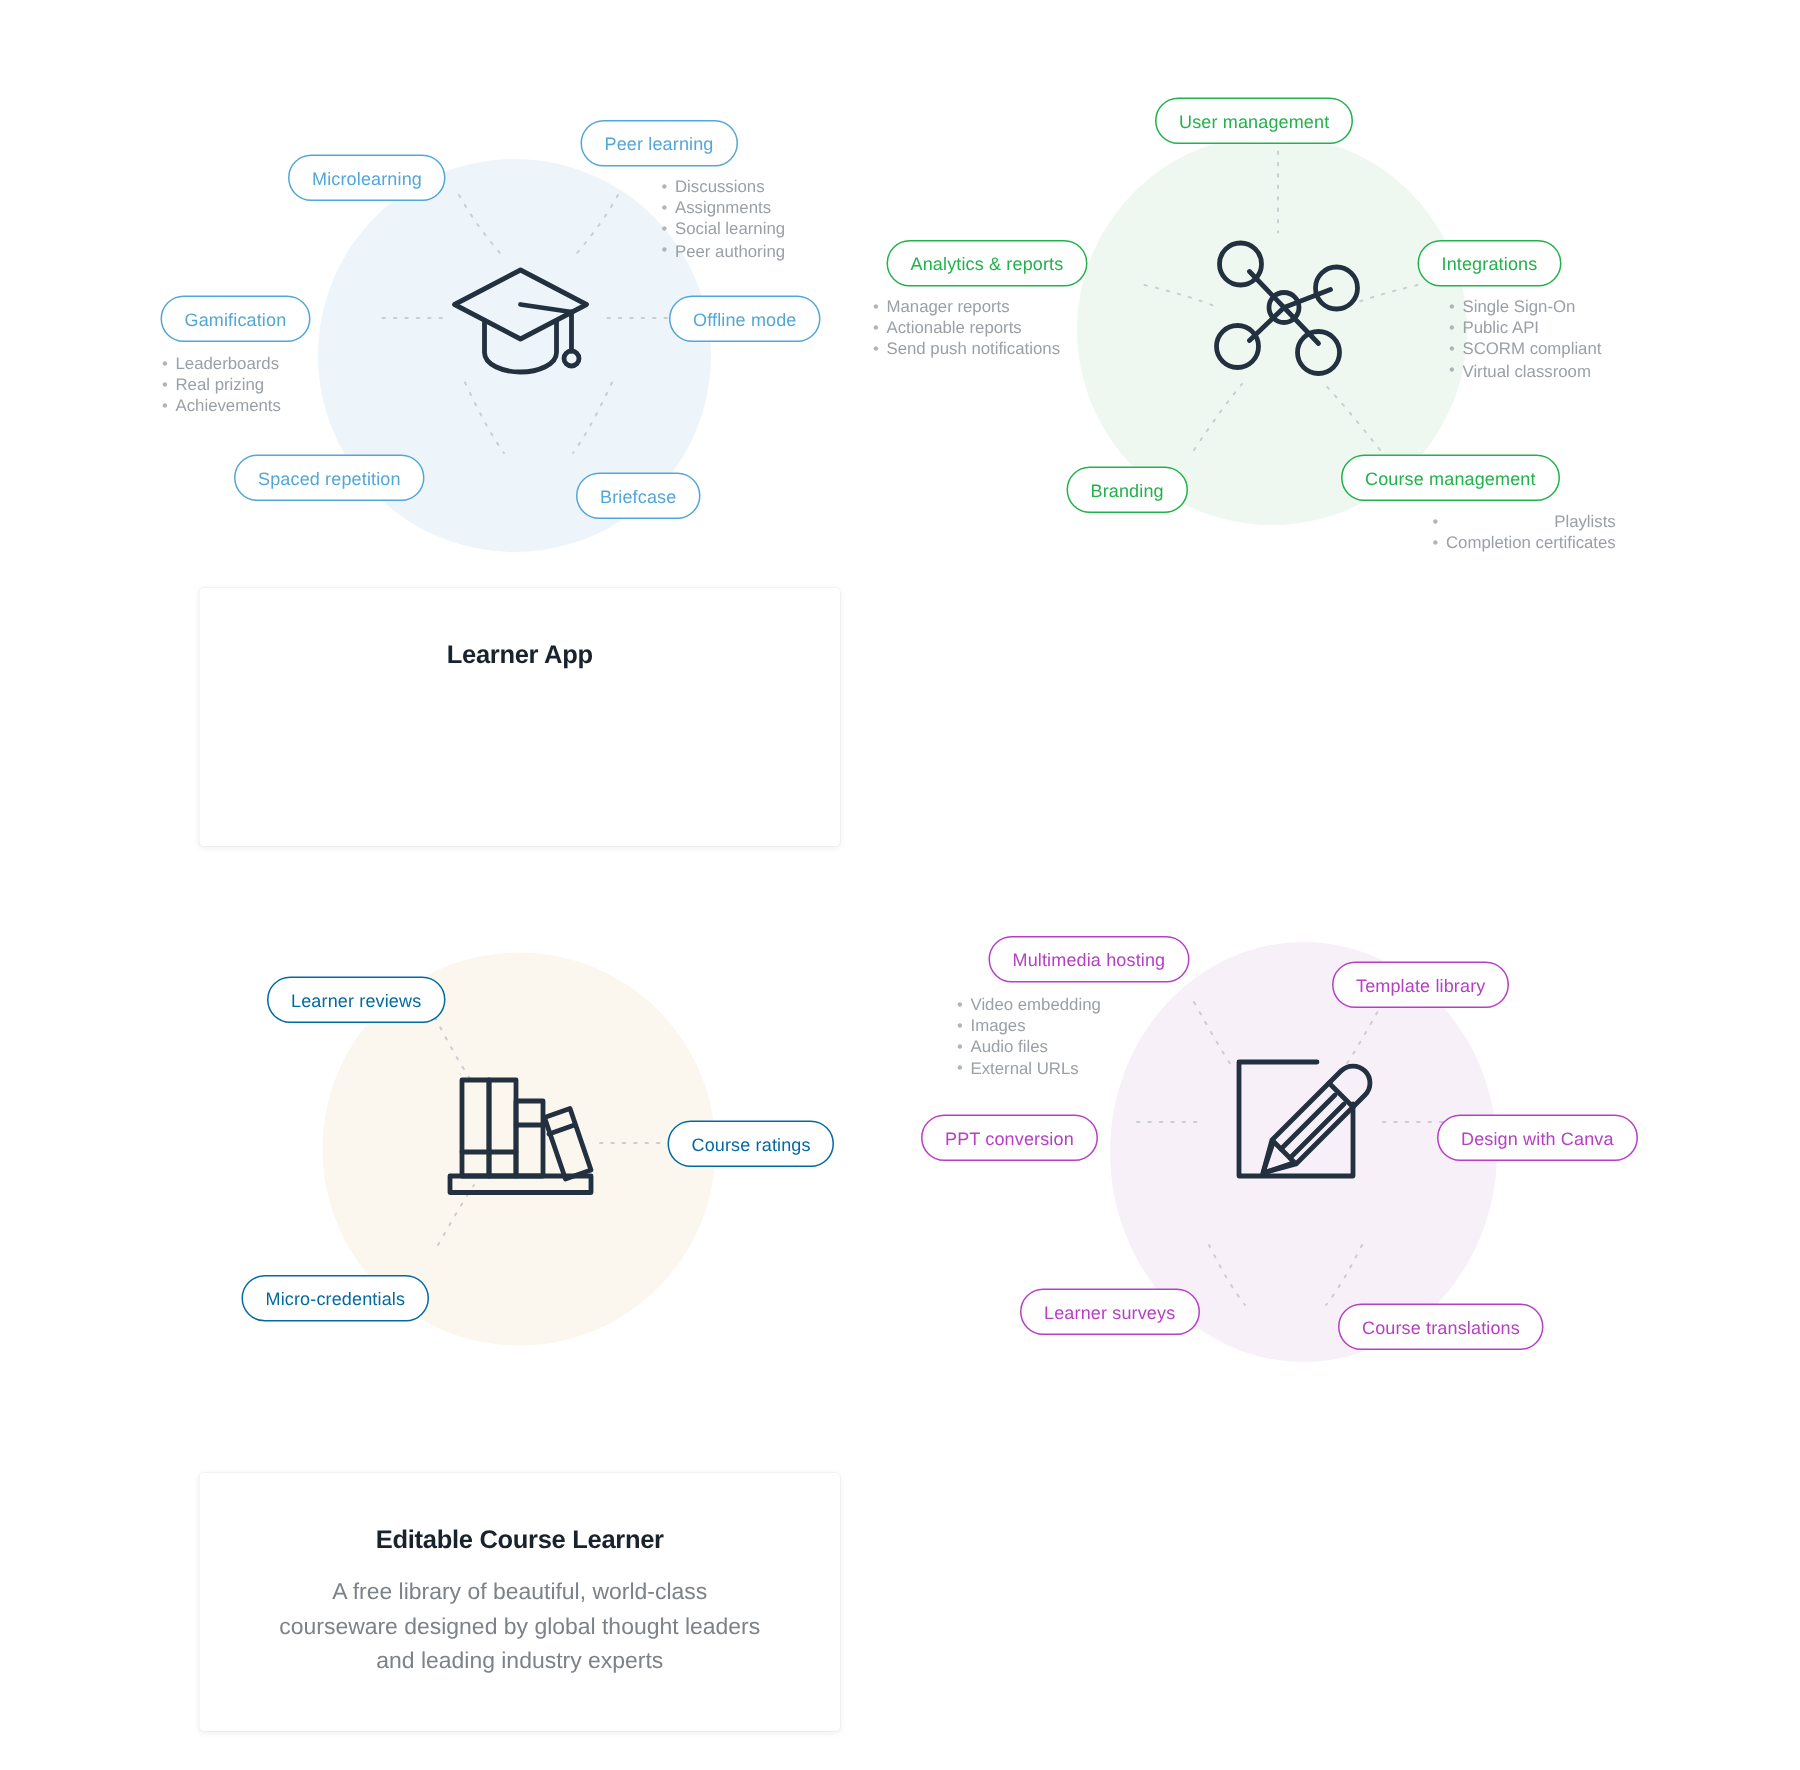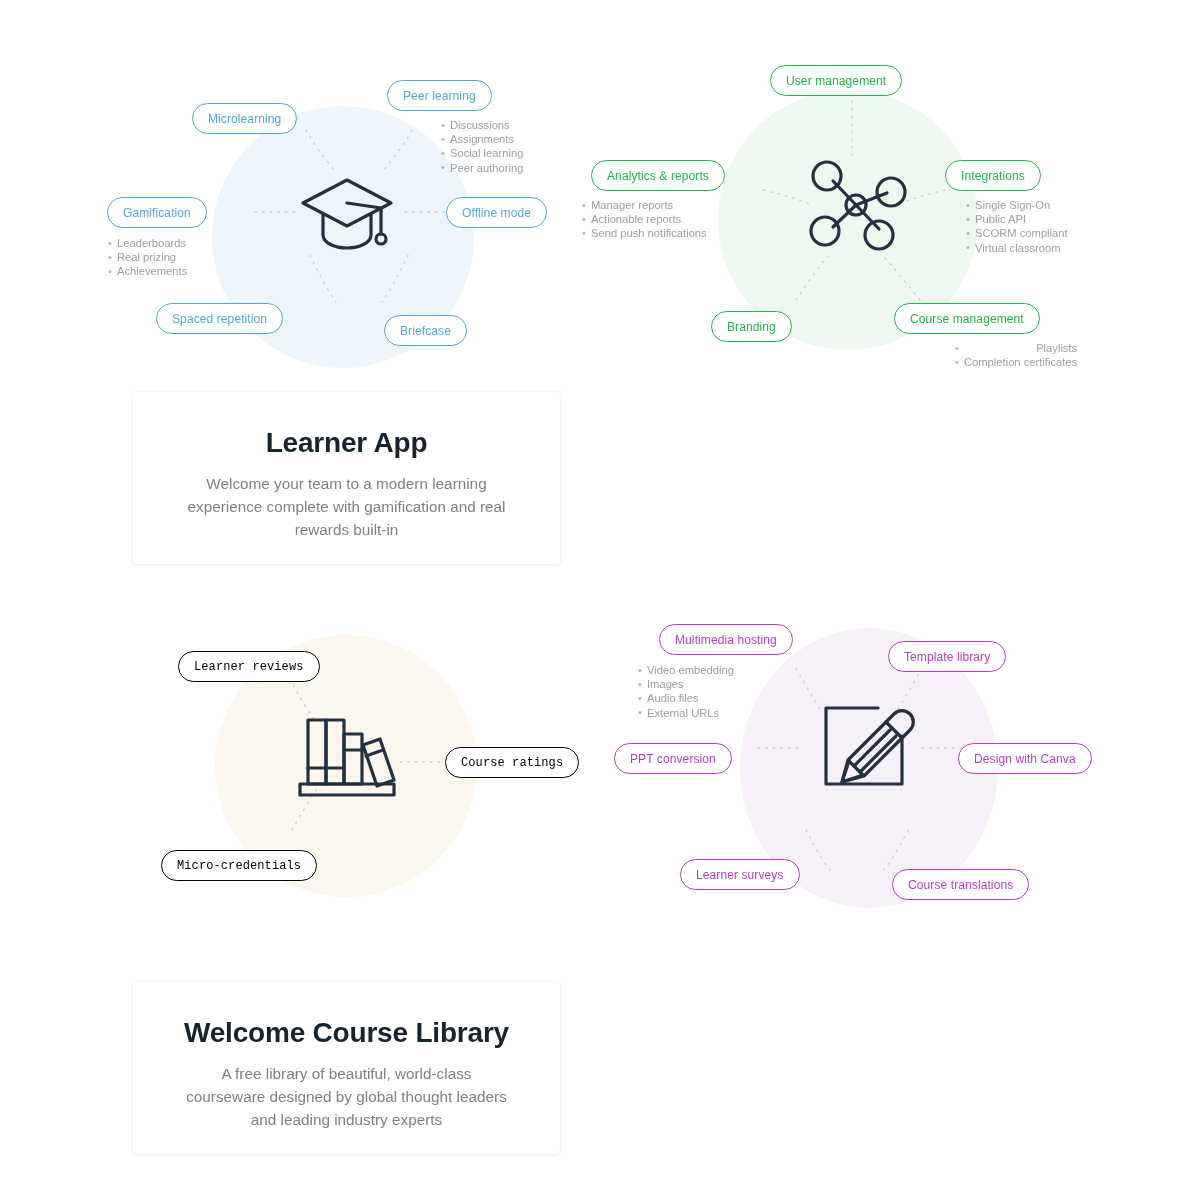--- a/index.html
+++ b/index.html
@@ -72,21 +72,21 @@
     border: 1.3px solid currentColor;
     background: #ffffff;
     font-size: 12px;
     line-height: 1;
     letter-spacing: 0.1px;
     white-space: nowrap;
     cursor: pointer;
   }
   .pill.blue   { color: #52a7d8; }
   .pill.green  { color: #22b24c; }
-  .pill.amber  { color: #000000; font-family: Liberation Mono, monospace; }
+  .pill.amber  { color: #0369a1; }
   .pill.purple { color: #b63fc4; }
 
   
   .bullets {
     position: absolute;
     z-index: 5;
     margin: 0;
     padding: 0;
     list-style: none;
     color: #9aa0a6;
@@ -124,21 +124,21 @@
     height: 172px;
     background: #ffffff;
     border-radius: 3px;
     box-shadow: 0 1px 4px rgba(20,30,45,0.07), 0 0 0 0.6px rgba(20,30,45,0.035);
     box-sizing: border-box;
     padding-top: 35px;
     text-align: center;
   }
   .card-title {
     margin: 0 0 13px 0;
-    font-size: 28px;
+    font-size: 17px;
     font-weight: bold;
     color: #18232e;
     letter-spacing: -0.2px;
   }
   .card-desc {
     margin: 0 auto;
     width: 330px;
     font-size: 15.3px;
     line-height: 23px;
     color: #7c8288;
@@ -205,21 +205,20 @@
 
       <ul class="bullets" style="left:108px; top:236px;">
         <li>Leaderboards</li>
         <li>Real prizing</li>
         <li>Achievements</li>
       </ul>
     </div>
 
     <div class="card">
       <h2 class="card-title">Learner App</h2>
-      <p class="card-desc">Welcome your team to a modern learning experience complete with gamification and real rewards built-in</p>
     </div>
   </div>
 
   <div class="quadrant" id="quad-admin">
     <div class="diagram">
 
       <div class="halo halo-green" style="left:118px; top:90px; width:260px; height:260px;"></div>
 
       <svg class="connectors" viewBox="0 0 600 390">
         <g stroke="#c9cdd2" stroke-width="1.3" stroke-linecap="round" stroke-dasharray="1.6 6" fill="none">
@@ -317,21 +316,21 @@
       </div>
       <div class="pill amber" style="left:445px; top:157px;">
         <span>Course ratings</span>
       </div>
       <div class="pill amber" style="left:161px; top:260px;">
         <span>Micro-credentials</span>
       </div>
     </div>
 
     <div class="card">
-      <h2 class="card-title">Welcome Course Library</h2>
+      <h2 class="card-title">Editable Course Learner</h2>
       <p class="card-desc">A free library of beautiful, world-class courseware designed by global thought leaders and leading industry experts</p>
     </div>
   </div>
 
   <div class="quadrant" id="quad-authoring">
     <div class="diagram">
 
       <div class="halo halo-purple" style="left:140px; top:38px; width:258px; height:280px;"></div>
 
       <svg class="connectors" viewBox="0 0 600 390">

